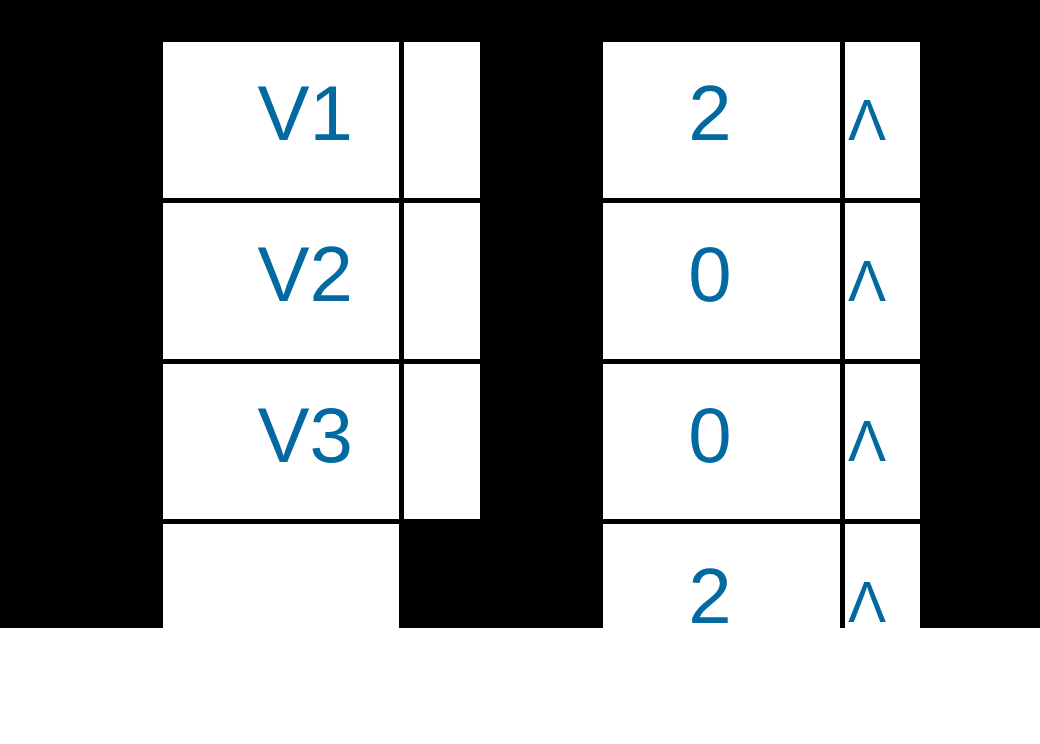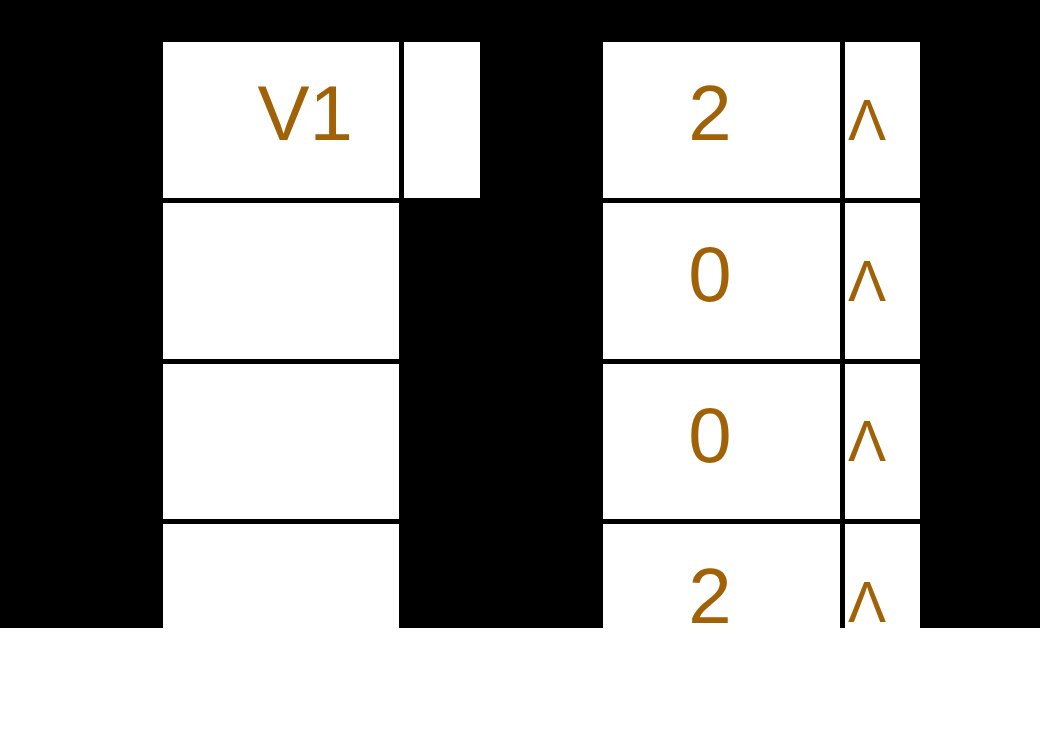--- a/index.html
+++ b/index.html
@@ -6,21 +6,21 @@
     margin: 0;
     padding: 0;
   }
   #screen {
     position: relative;
     width: 1040px;
     height: 628px;
     background: #000000;
     overflow: hidden;
     font-family: "Liberation Sans", sans-serif;
-    color: #a16207;
+    color: #0369a1;
   }
   .tbl {
     position: absolute;
     top: 42px;
     height: 638px;
     display: grid;
     grid-template-rows: repeat(4, 1fr);
     row-gap: 5px;
     background: #000000;
   }
@@ -78,25 +78,31 @@
   <div class="tbl" id="variables-table">
     <div class="row">
       <div class="cell name-cell">
         <span>V1</span>
       </div>
       <div class="cell indicator-cell">
         <span></span>
       </div>
     </div>
     <div class="row">
+      <div class="cell name-cell">
+        <span>V2</span>
+      </div>
       <div class="cell indicator-cell">
         <span></span>
       </div>
     </div>
     <div class="row">
+      <div class="cell name-cell">
+        <span>V3</span>
+      </div>
       <div class="cell indicator-cell">
         <span></span>
       </div>
     </div>
     <div class="row">
       <div class="cell indicator-cell">
         <span></span>
       </div>
     </div>
   </div>

